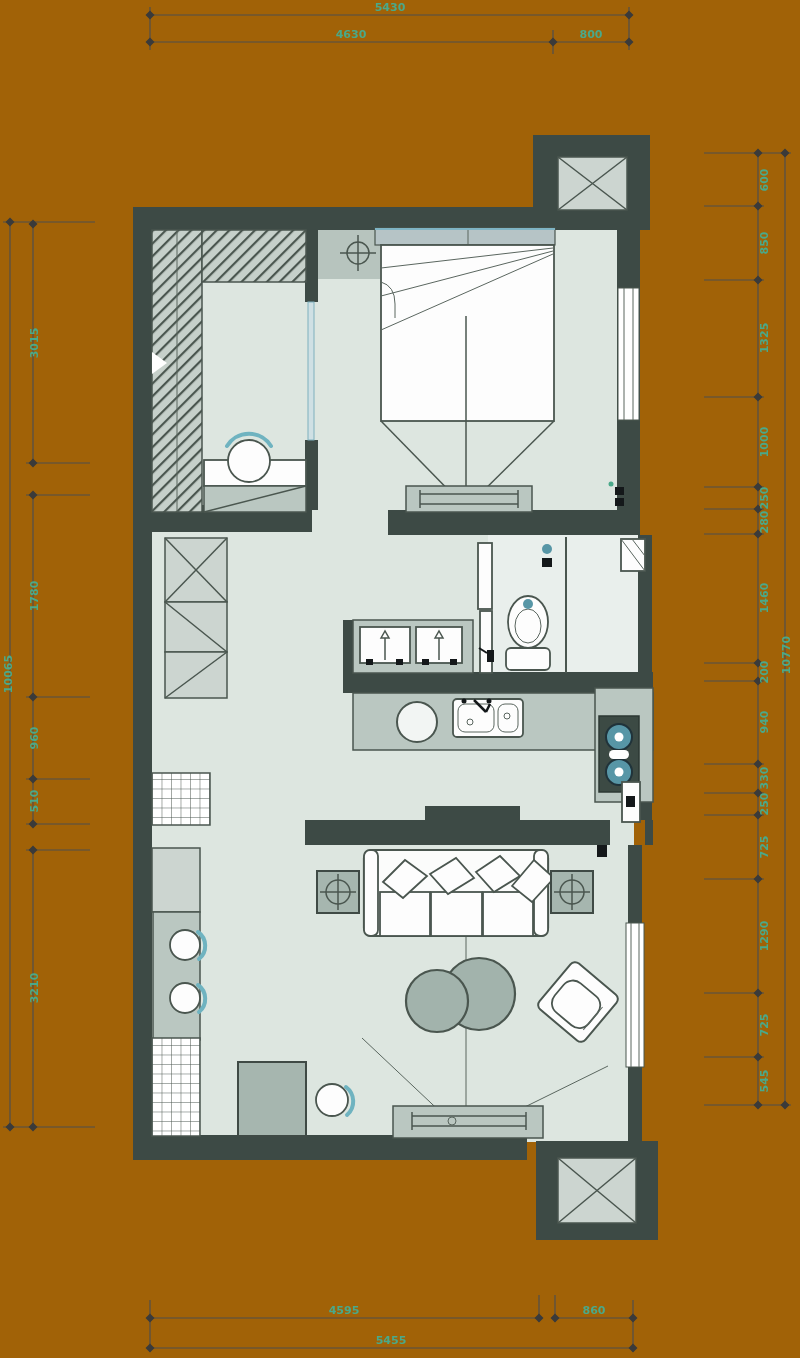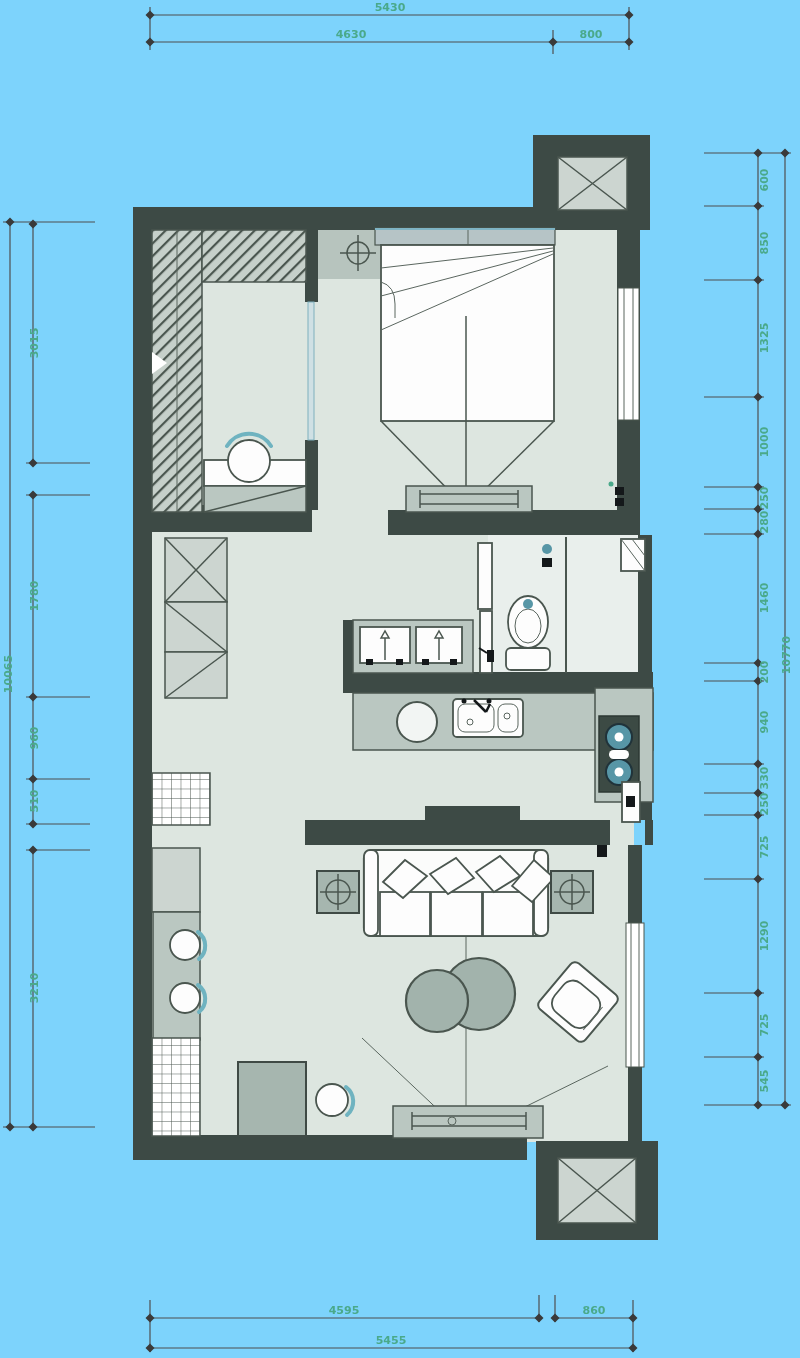--- a/index.html
+++ b/index.html
@@ -1,16 +1,16 @@
 <!DOCTYPE html>
 <html><head>
 <meta charset="utf-8">
 <style>
   html,body{margin:0;padding:0;background:#ffffff;}
-  #page{position:relative;width:800px;height:1358px;background:#7dd3fc;overflow:hidden;
+  #page{position:relative;width:800px;height:1358px;background:#a16207;overflow:hidden;
         font-family:"DejaVu Sans",sans-serif;}
   svg{display:block;}
   .floor{fill:#dde6e0;}
   .bathfloor{fill:#e9efec;}
   .hall{fill:#b7c4be;}
   .wall{fill:#3d4a45;}
   .furn{fill:#bac7c1;stroke:#4a564f;stroke-width:1.5;}
   .furnlt{fill:#ccd5d0;stroke:#4a564f;stroke-width:1.5;}
   .furndk{fill:#a6b6af;stroke:#3f4a45;stroke-width:2;}
   .white{fill:#fdfdfd;stroke:#4a564f;stroke-width:1.8;}

